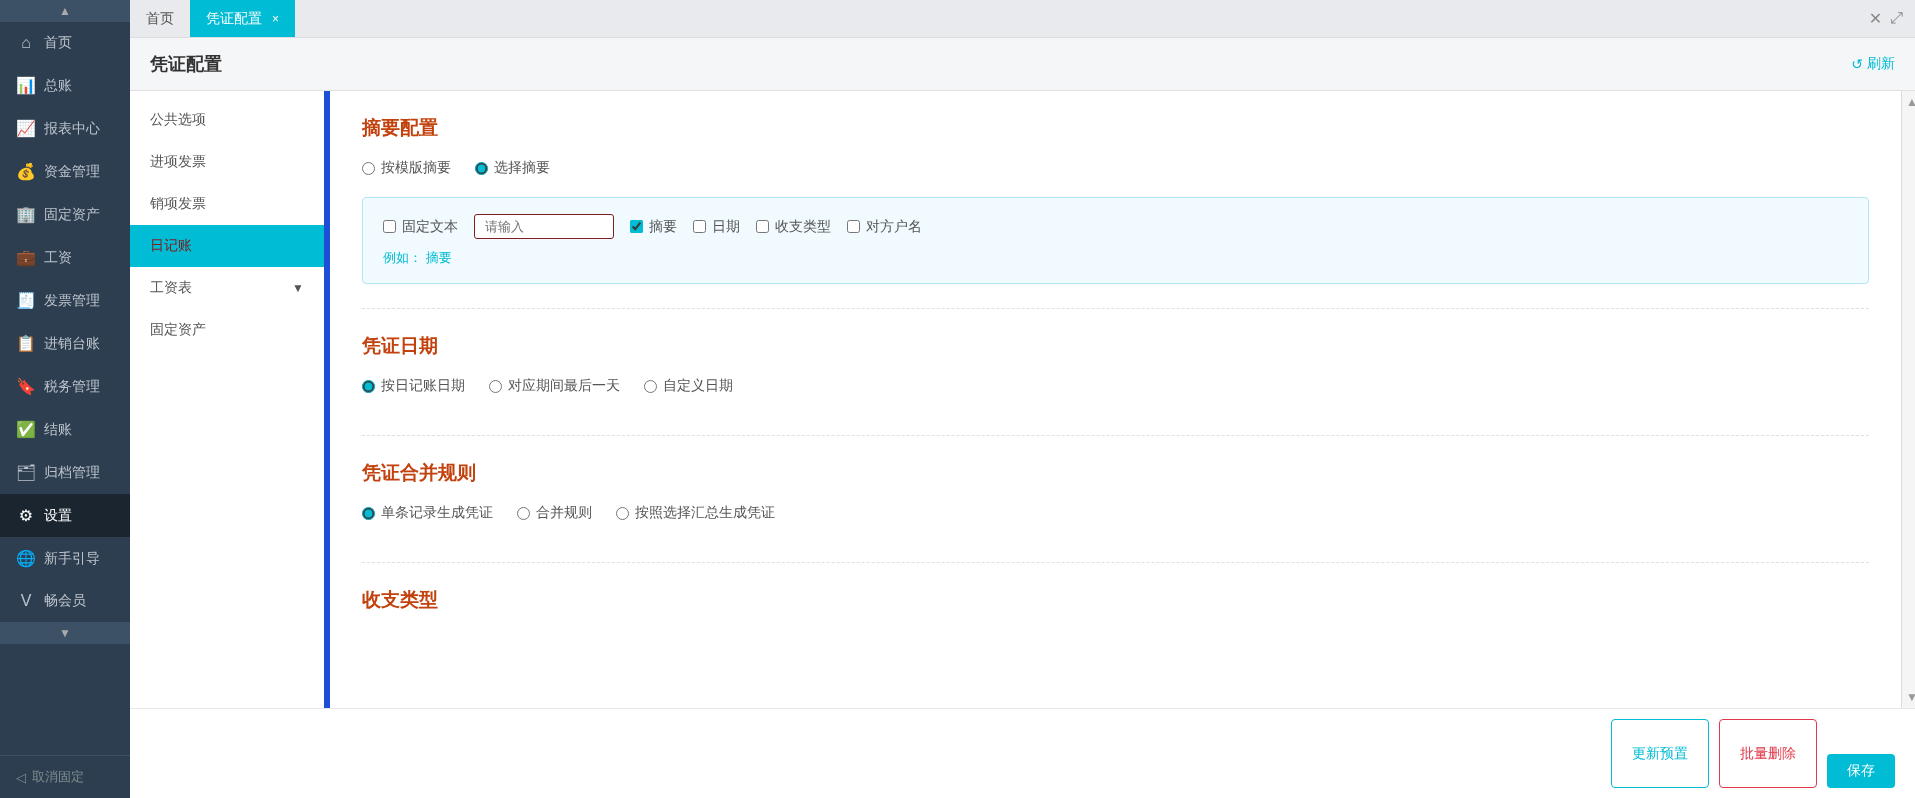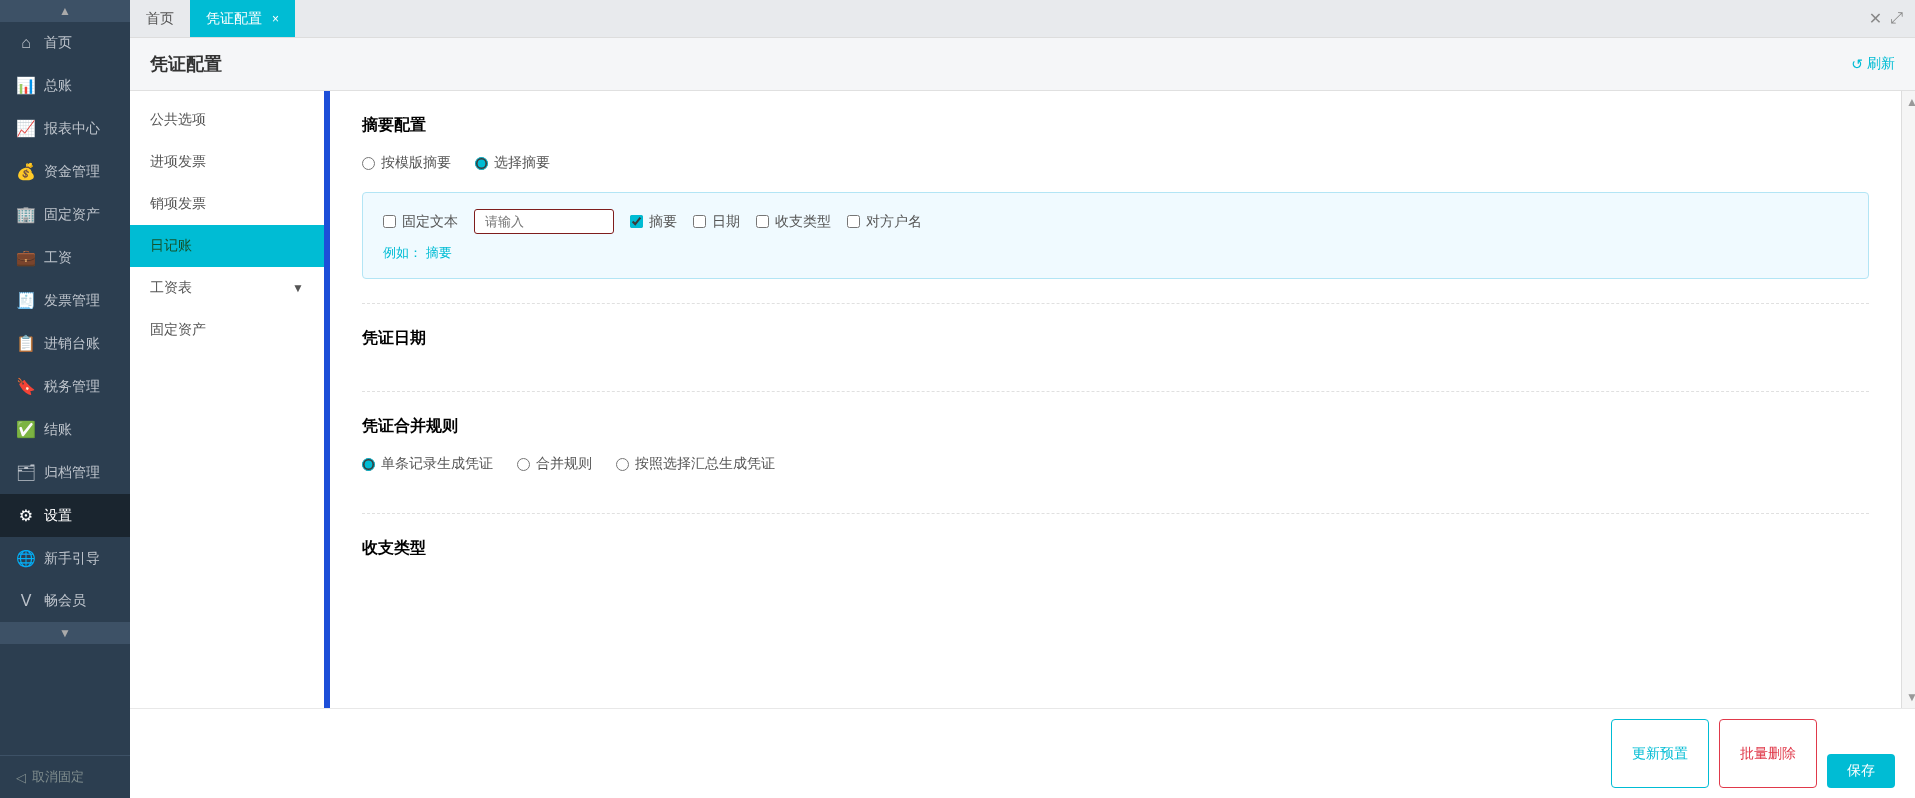--- a/index.html
+++ b/index.html
@@ -135,43 +135,43 @@
     }
     .left-nav-item {
       padding: 12px 20px;
       cursor: pointer;
       color: #555;
       font-size: 14px;
       display: flex;
       align-items: center;
       justify-content: space-between;
     }
-    .left-nav-item.active { background: #00bcd4; color: #14532d; }
+    .left-nav-item.active { background: #00bcd4; color: #7f1d1d; }
     .left-nav-item .chevron { font-size: 12px; }
 
     
     .right-content {
       flex: 1;
       background: #fff;
       overflow-y: auto;
       padding: 24px 32px;
       position: relative;
     }
 
     
     .section {
       margin-bottom: 24px;
       padding-bottom: 24px;
       border-bottom: 1px dashed #e0e0e0;
     }
     .section:last-child { border-bottom: none; }
     .section-title {
-      font-size: 16px;
+      font-size: 19px;
       font-weight: bold;
-      color: #000000;
+      color: #c2410c;
       margin-bottom: 18px;
     }
 
     
     .option-row {
       display: flex;
       align-items: center;
       gap: 24px;
       margin-bottom: 16px;
     }
@@ -443,20 +443,34 @@
           <div class="example-text">
             <span>例如：</span>
             <span>摘要</span>
           </div>
         </div>
       </div>
 
       <div class="section">
         <div class="section-title">凭证日期</div>
 
+        <div class="option-row">
+          <label class="option-item">
+            <input type="radio" name="voucher-date" checked="" style="">
+            <span>按日记账日期</span>
+          </label>
+          <label class="option-item">
+            <input type="radio" name="voucher-date" style="">
+            <span>对应期间最后一天</span>
+          </label>
+          <label class="option-item">
+            <input type="radio" name="voucher-date" style="">
+            <span>自定义日期</span>
+          </label>
+        </div>
       </div>
 
       <div class="section">
         <div class="section-title">凭证合并规则</div>
 
         <div class="option-row">
           <label class="option-item">
             <input type="radio" name="voucher-merge" checked="" style="">
             <span>单条记录生成凭证</span>
           </label>

